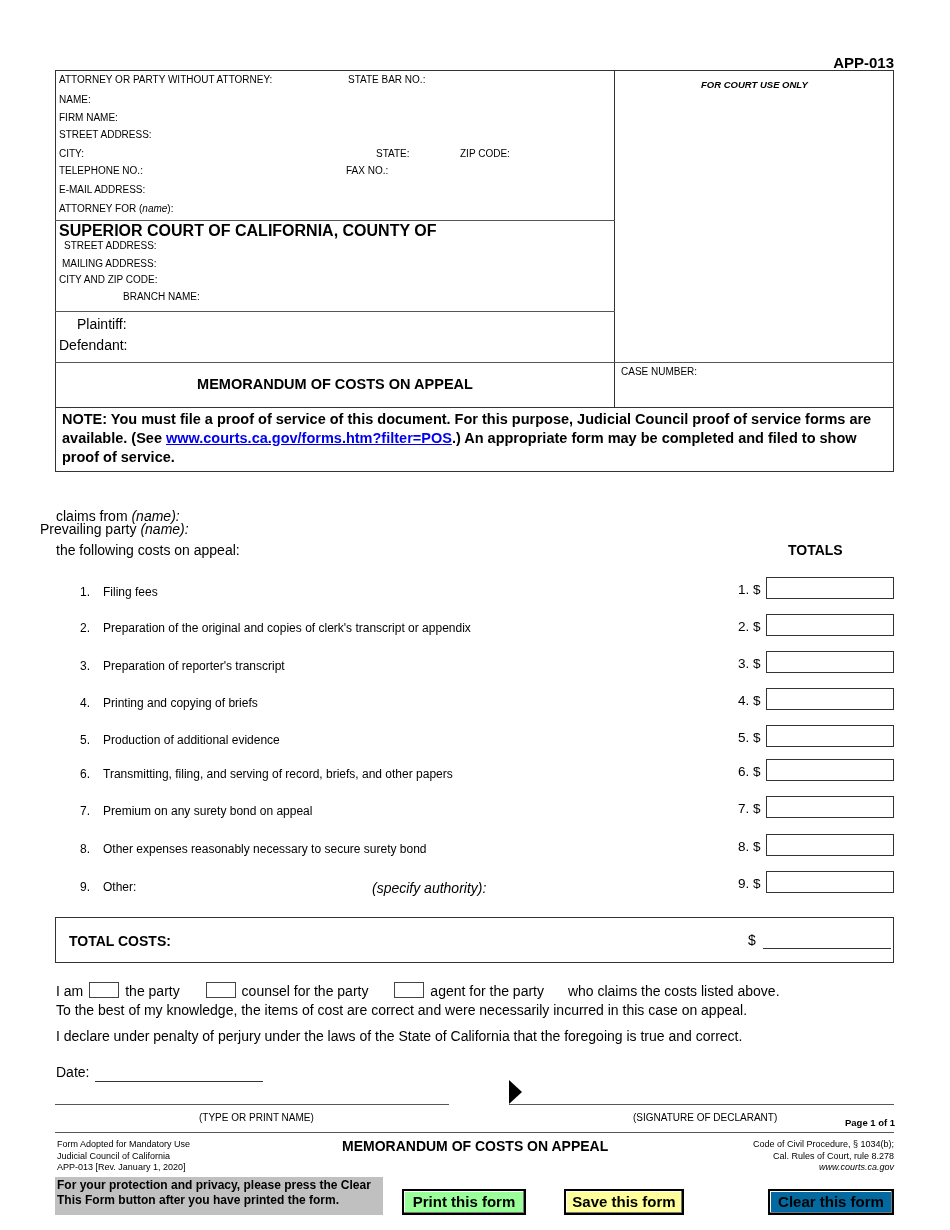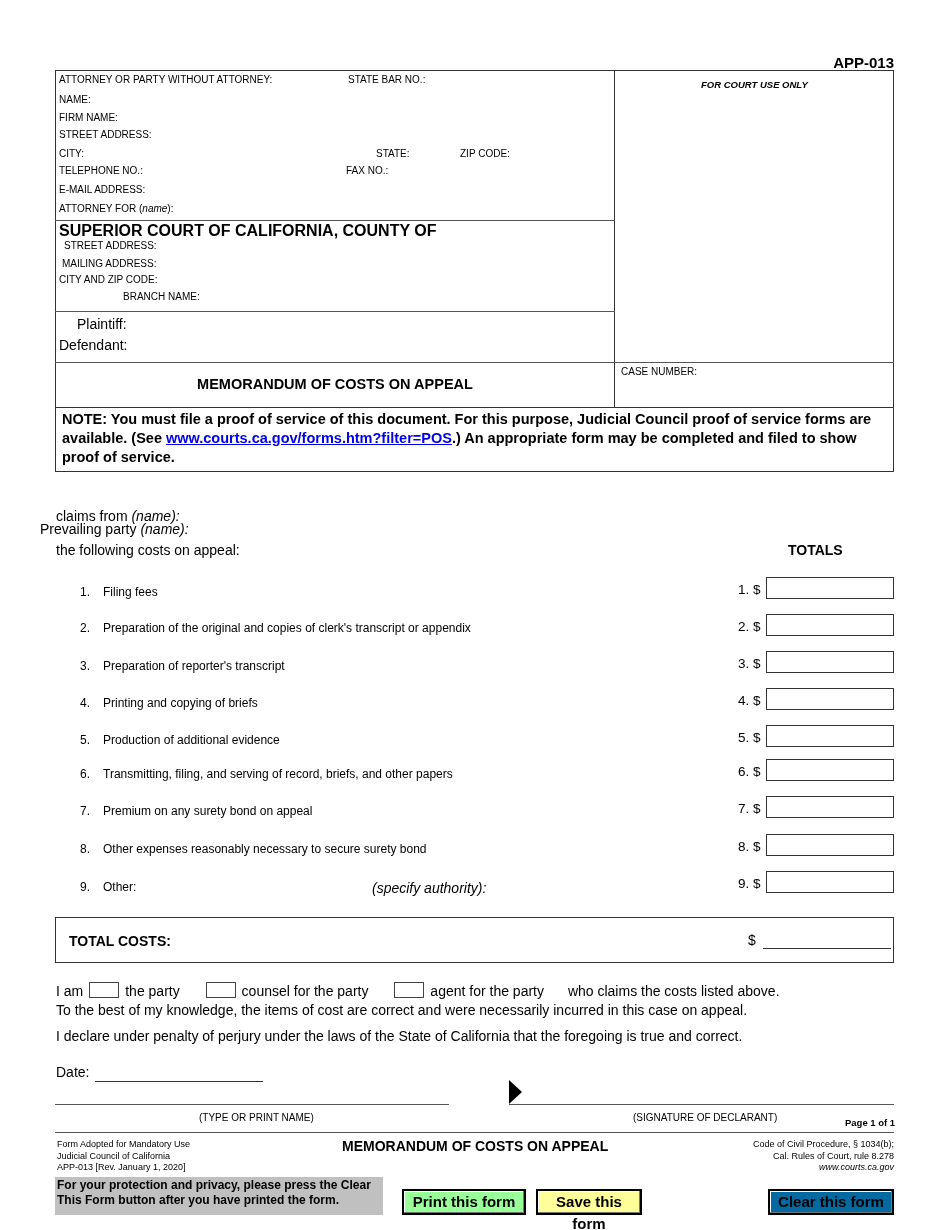--- a/index.html
+++ b/index.html
@@ -152,14 +152,14 @@
 </div>
 <div class="abs b" style="left:342px;top:1138px;font-size:14px;">MEMORANDUM OF COSTS ON APPEAL</div>
 <div class="abs" style="right:56px;top:1139px;font-size:9px;line-height:11.5px;text-align:right;">
   <div>Code of Civil Procedure, § 1034(b);</div>
   <div>Cal. Rules of Court, rule 8.278</div>
   <div class="i">www.courts.ca.gov</div>
 </div>
 
 <div class="abs b" style="left:55px;top:1177px;width:328px;height:38px;background:#c0c0c0;font-size:12px;line-height:14.5px;padding:1px 2px;box-sizing:border-box;">For your protection and privacy, please press the Clear This Form button after you have printed the form.</div>
 <div class="btn" style="left:402px;top:1189px;width:124px;background:#99ff99;">Print this form</div>
-<div class="btn" style="left:536px;top:1189px;width:106px;background:#ffff99;">Save this form</div>
+<div class="btn" style="left:564px;top:1189px;width:120px;background:#ffff99;">Save this form</div>
 <div class="btn" style="left:768px;top:1189px;width:126px;background:#0369a1;">Clear this form</div>
 
 </body></html>

